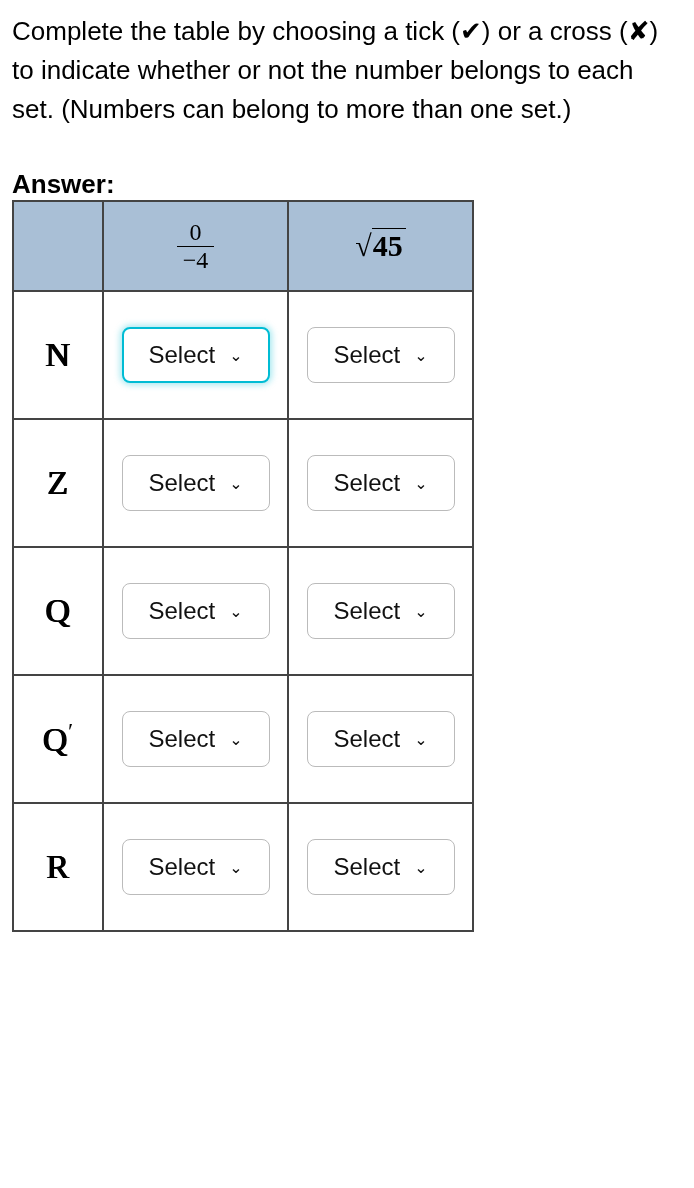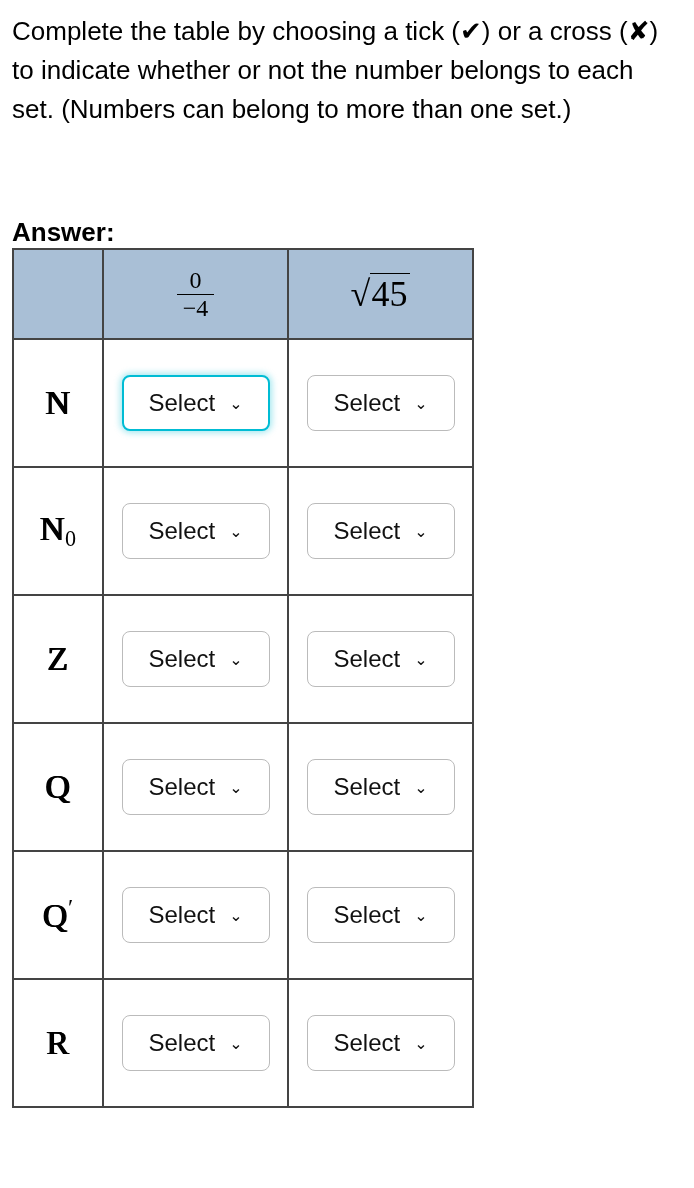--- a/index.html
+++ b/index.html
@@ -5,21 +5,21 @@
   * { box-sizing: border-box; }
   body {
     margin: 0;
     padding: 12px;
     font-family: Arial, Helvetica, sans-serif;
     font-size: 26px;
     color: #000;
     width: 694px;
     background: #fff;
   }
-  .question { line-height: 1.5; margin-bottom: 88px; }
+  .question { line-height: 1.5; margin-bottom: 40px; }
   .answer-label { font-weight: bold; }
   table { border-collapse: collapse; }
   th, td { border: 2px solid #444; }
   th.header-blank {
     background: #a9bfd6;
     width: 90px;
     height: 90px;
   }
   th.header-num {
     background: #a9bfd6;
@@ -72,21 +72,22 @@
   .frac {
     display: inline-block;
     text-align: center;
     vertical-align: middle;
     font-family: "Times New Roman", serif;
   }
   .frac .num { display:block; padding: 0 6px; border-bottom: 1.5px solid #000; font-size: 24px;}
   .frac .den { display:block; padding: 0 6px; font-size: 24px;}
   .sqrt {
     font-family: "Times New Roman", serif;
-    font-size: 36px;
+    font-size: 30px;
+    font-weight: bold;
   }
   .sqrt .rad {
     border-top: 1.5px solid #000;
     padding: 0 3px 0 1px;
   }
   sub.msub { font-size: 0.65em; vertical-align: -0.25em; }
   sup.msup { font-size: 0.7em; }
 </style>
 </head>
 <body>
@@ -107,31 +108,20 @@
       </th>
       <th class="header-num">
         <span class="sqrt">√<span class="rad">45</span></span>
       </th>
     </tr>
   </thead>
   <tbody id="tbody">
       <tr>
         <td class="row-label"><span class="dstroke">N</span></td>
         <td class="cell"><div class="select focused">
-            <span>Select</span>
-            <span class="chev">⌄</span>
-          </div></td>
-        <td class="cell"><div class="select">
-            <span>Select</span>
-            <span class="chev">⌄</span>
-          </div></td>
-      </tr>
-      <tr>
-        <td class="row-label"><span class="dstroke">N</span><sub class="msub">0</sub></td>
-        <td class="cell"><div class="select">
             <span>Select</span>
             <span class="chev">⌄</span>
           </div></td>
         <td class="cell"><div class="select">
             <span>Select</span>
             <span class="chev">⌄</span>
           </div></td>
       </tr>
       <tr>
         <td class="row-label"><span class="dstroke">Z</span></td>

